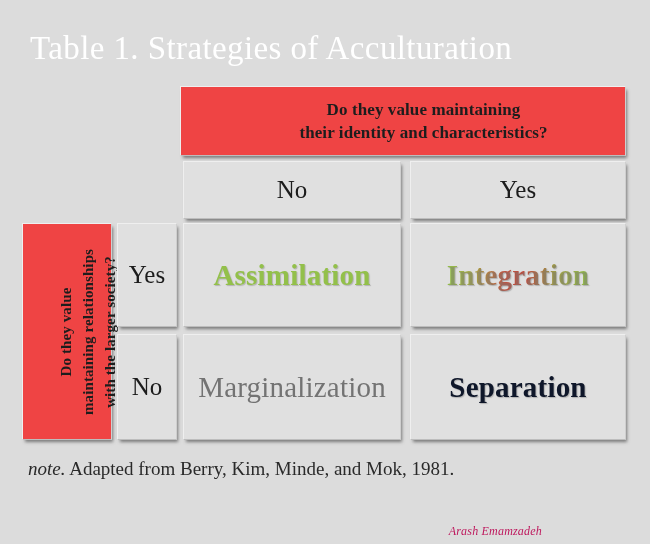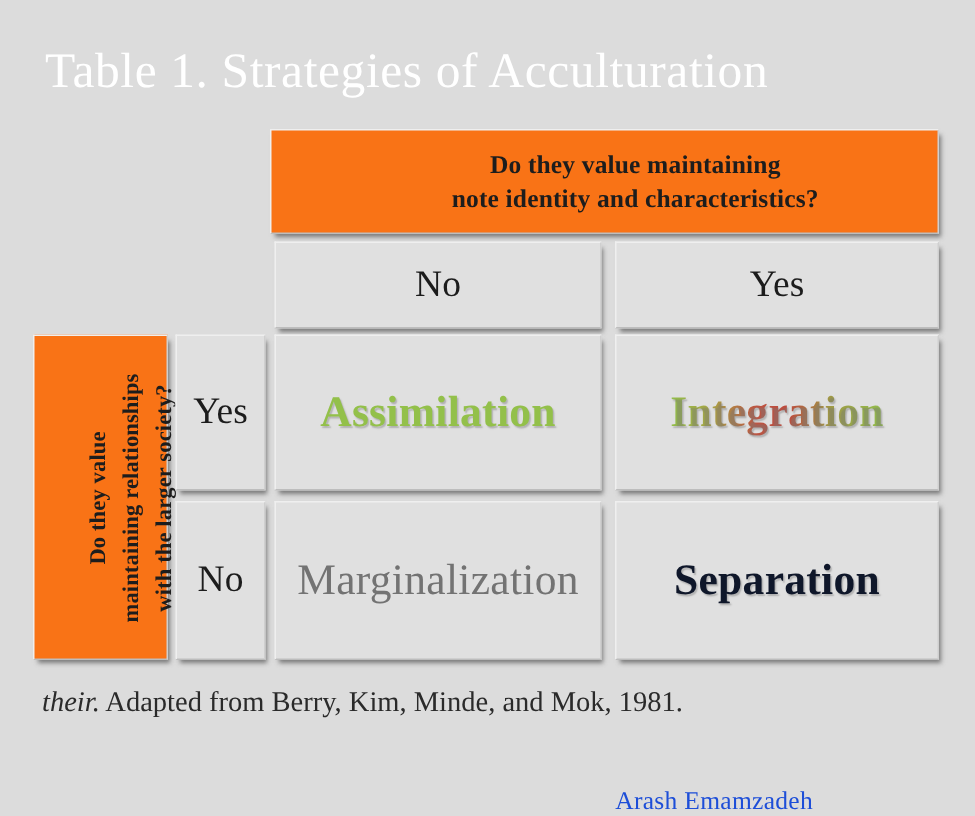--- a/index.html
+++ b/index.html
@@ -41,21 +41,21 @@
     position: absolute;
     background: #e0e0e0;
     border-top: 1px solid #efefef;
     border-left: 1px solid #efefef;
     border-right: 1px solid #cfcfcf;
     border-bottom: 1px solid #bdbdbd;
     box-shadow: 2px 3px 3px -1px rgba(90,90,90,0.75);
     box-sizing: border-box;
   }
   .box.white {
-    background: #f97316;
+    background: #ef4444;
     padding-left: 41px;
   }
 
   
   .col-question {
     left: 180px;
     top: 74px;
     width: 446px;
     height: 70px;
     display: flex;
@@ -173,37 +173,38 @@
     color: #2a2a2a;
     white-space: nowrap;
   }
   .note .note-label {
     font-style: italic;
   }
   .credit {
     position: absolute;
     right: 22px;
     top: 512px;
-    font-size: 17px;
-    color: #1d4ed8;
+    font-size: 12px;
+    color: #be185d;
     letter-spacing: 0.2px;
     white-space: nowrap;
+    font-style: italic;
   }
 </style>
 </head>
 <body>
 
 <div id="figure">
 
   <div class="title">Table 1. Strategies of Acculturation</div>
 
   <div class="box white col-question">
     <div class="q-text">
       <span class="q-line">Do they value maintaining</span>
-      <span class="q-line">note identity and characteristics?</span>
+      <span class="q-line">their identity and characteristics?</span>
     </div>
   </div>
 
   <div class="box col-head c1">
     <span class="label">No</span>
   </div>
   <div class="box col-head c2">
     <span class="label">Yes</span>
   </div>
 
@@ -229,18 +230,18 @@
     <span class="word gradient">Integration</span>
   </div>
   <div class="box cell c1 r2">
     <span class="word white-word">Marginalization</span>
   </div>
   <div class="box cell c2 r2">
     <span class="word red">Separation</span>
   </div>
 
   <div class="note">
-    <span class="note-label">their.</span><span> Adapted from Berry, Kim, Minde, and Mok, 1981.</span>
+    <span class="note-label">note.</span><span> Adapted from Berry, Kim, Minde, and Mok, 1981.</span>
   </div>
 
   <div class="credit">Arash Emamzadeh</div>
 
 </div>
 
 </body></html>

